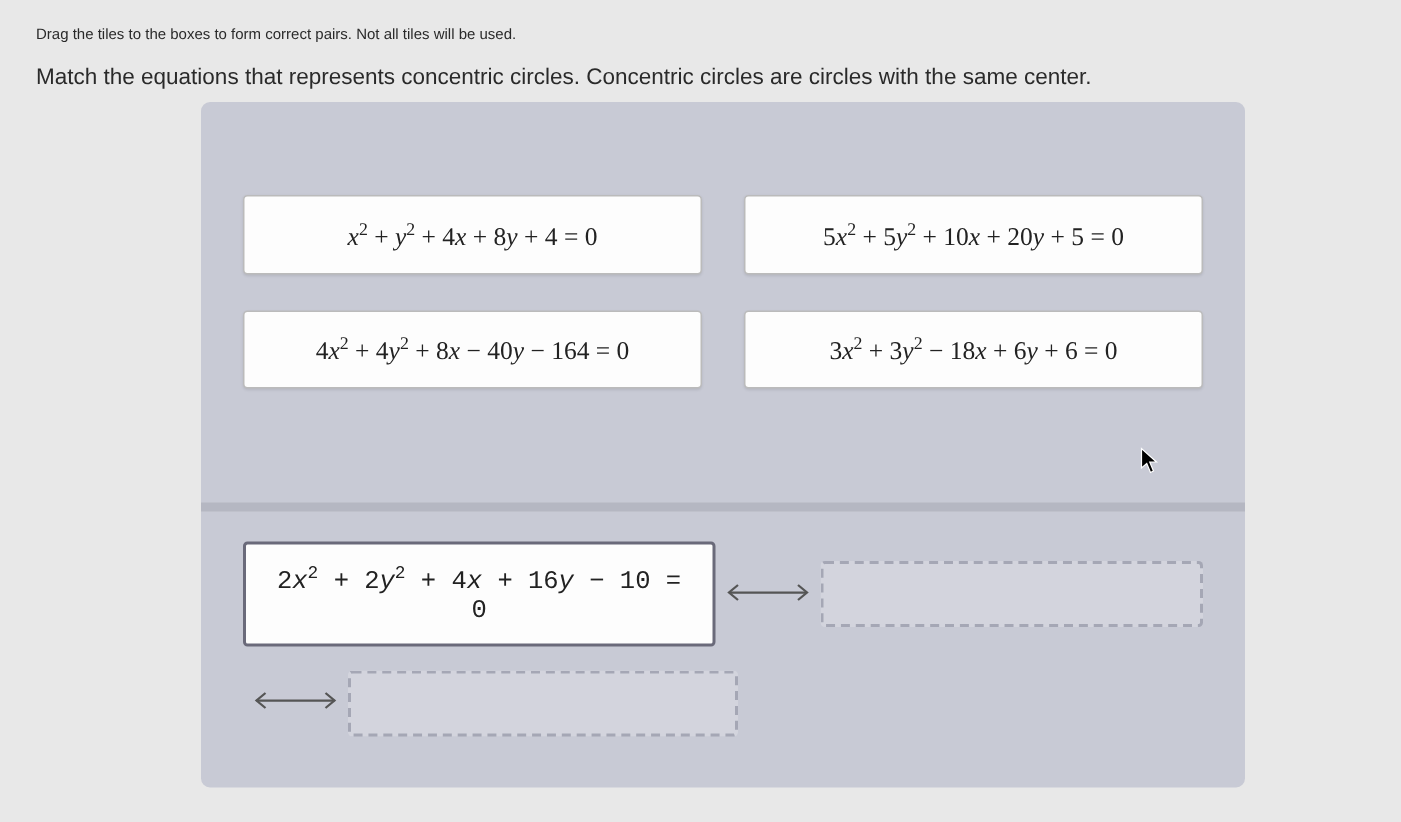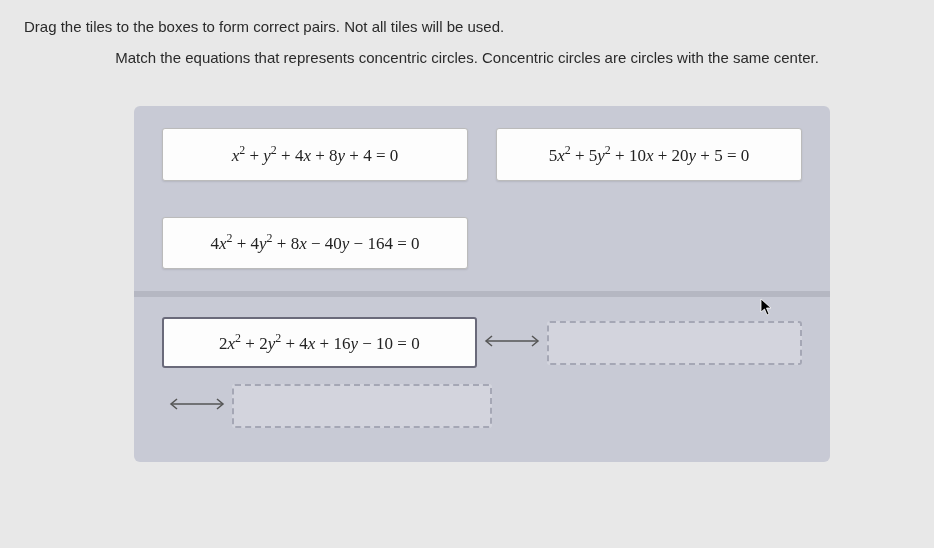--- a/index.html
+++ b/index.html
@@ -6,41 +6,41 @@
     body {
       width: 934px;
       height: 548px;
       font-family: Arial, sans-serif;
       background: #e8e8e8;
       padding: 18px 24px;
       color: #1a1a1a;
       overflow: hidden;
     }
     .instruction-1 {
-      font-size: 15px;
+      font-size: 10px;
       margin-bottom: 14px;
       color: #2a2a2a;
     }
     .instruction-2 {
       font-size: 15px;
-      margin-bottom: 40px;
+      margin-bottom: 8px;
       color: #2a2a2a;
-      text-align: center;
     }
     .work-area {
       background: #c8cad5;
       border-radius: 6px;
       padding: 22px 28px 18px 28px;
       margin: 0 80px 0 110px;
     }
     .tile-grid {
       display: grid;
       grid-template-columns: 1fr 1fr;
-      gap: 36px 28px;
+      gap: 24px 28px;
       margin-bottom: 22px;
+      margin-top: 40px;
     }
     .tile {
       background: #fdfdfd;
       border: 1px solid #bbb;
       border-radius: 3px;
       padding: 14px 12px;
       text-align: center;
       font-family: "Times New Roman", serif;
       font-size: 17px;
       color: #222;
@@ -56,21 +56,21 @@
       display: flex;
       align-items: center;
       margin-bottom: 16px;
     }
     .filled-tile {
       background: #fdfdfd;
       border: 2px solid #6a6a7a;
       border-radius: 3px;
       padding: 12px 14px;
       text-align: center;
-      font-family: Liberation Serif, serif;
+      font-family: Liberation Mono, monospace;
       font-size: 17px;
       color: #222;
       width: 320px;
       cursor: grab;
     }
     .arrow {
       flex: 0 0 auto;
       width: 70px;
       text-align: center;
       color: #555;
@@ -112,20 +112,23 @@
   <div class="tile-grid">
     <div class="tile">
       <span class="math">x<sup class="n">2</sup><span class="n"> + </span>y<sup class="n">2</sup><span class="n"> + </span><span class="n">4</span>x<span class="n"> + </span><span class="n">8</span>y<span class="n"> + </span><span class="n">4</span><span class="n"> = </span><span class="n">0</span></span>
     </div>
     <div class="tile">
       <span class="math"><span class="n">5</span>x<sup class="n">2</sup><span class="n"> + </span><span class="n">5</span>y<sup class="n">2</sup><span class="n"> + </span><span class="n">1</span><span class="n">0</span>x<span class="n"> + </span><span class="n">2</span><span class="n">0</span>y<span class="n"> + </span><span class="n">5</span><span class="n"> = </span><span class="n">0</span></span>
     </div>
     <div class="tile">
       <span class="math"><span class="n">4</span>x<sup class="n">2</sup><span class="n"> + </span><span class="n">4</span>y<sup class="n">2</sup><span class="n"> + </span><span class="n">8</span>x<span class="n"> − </span><span class="n">4</span><span class="n">0</span>y<span class="n"> − </span><span class="n">1</span><span class="n">6</span><span class="n">4</span><span class="n"> = </span><span class="n">0</span></span>
     </div>
+    <div class="tile">
+      <span class="math"><span class="n">3</span>x<sup class="n">2</sup><span class="n"> + </span><span class="n">3</span>y<sup class="n">2</sup><span class="n"> − </span><span class="n">1</span><span class="n">8</span>x<span class="n"> + </span><span class="n">6</span>y<span class="n"> + </span><span class="n">6</span><span class="n"> = </span><span class="n">0</span></span>
+    </div>
     <div class="tile spacer-cell"></div>
   </div>
 
   <div class="divider"></div>
 
   <div class="pair-row">
     <div class="filled-tile">
       <span class="math"><span class="n">2</span>x<sup class="n">2</sup><span class="n"> + </span><span class="n">2</span>y<sup class="n">2</sup><span class="n"> + </span><span class="n">4</span>x<span class="n"> + </span><span class="n">1</span><span class="n">6</span>y<span class="n"> − </span><span class="n">1</span><span class="n">0</span><span class="n"> = </span><span class="n">0</span></span>
     </div>
     <div class="arrow">

